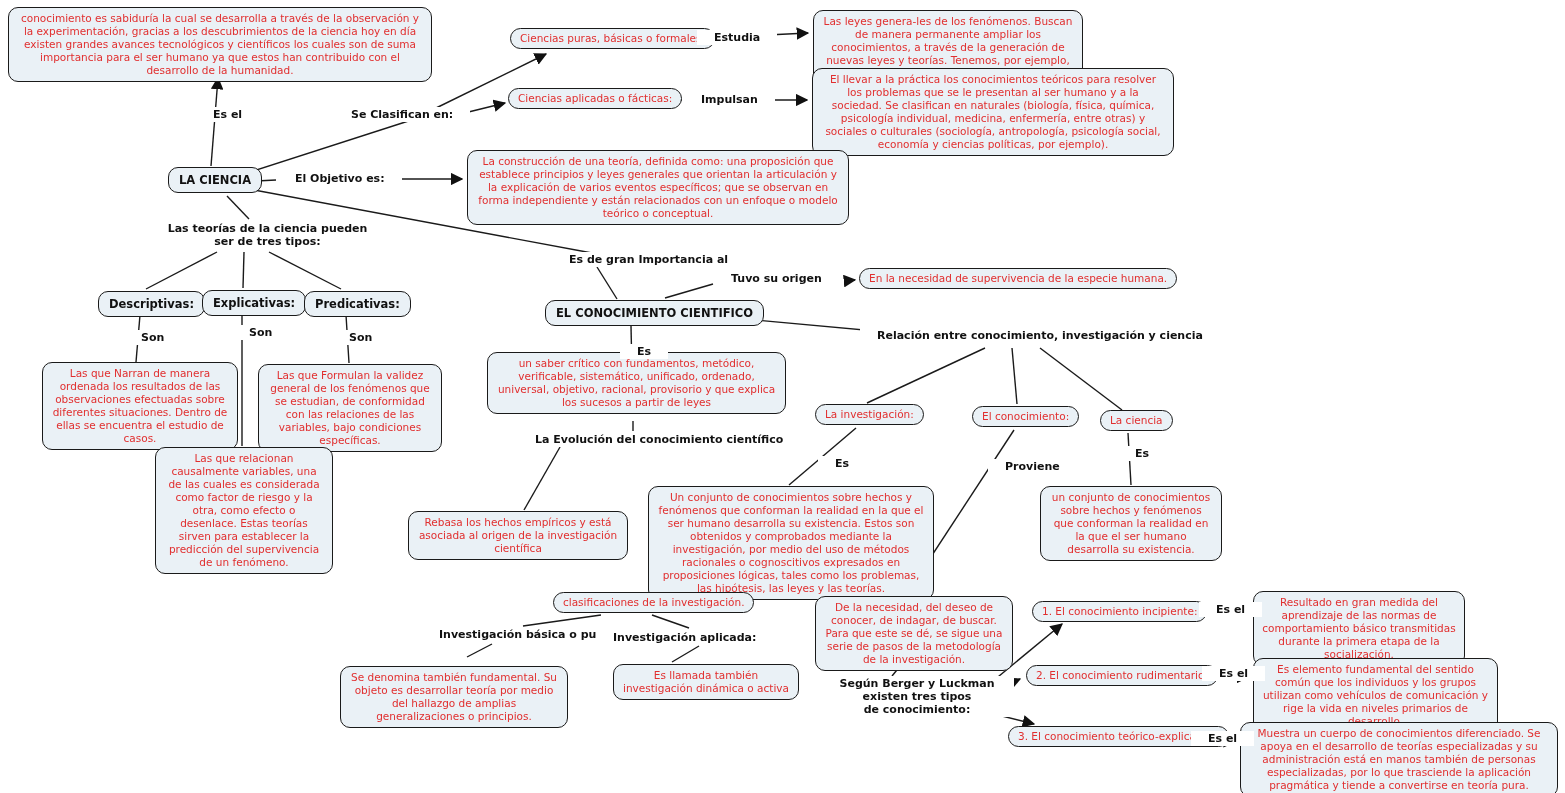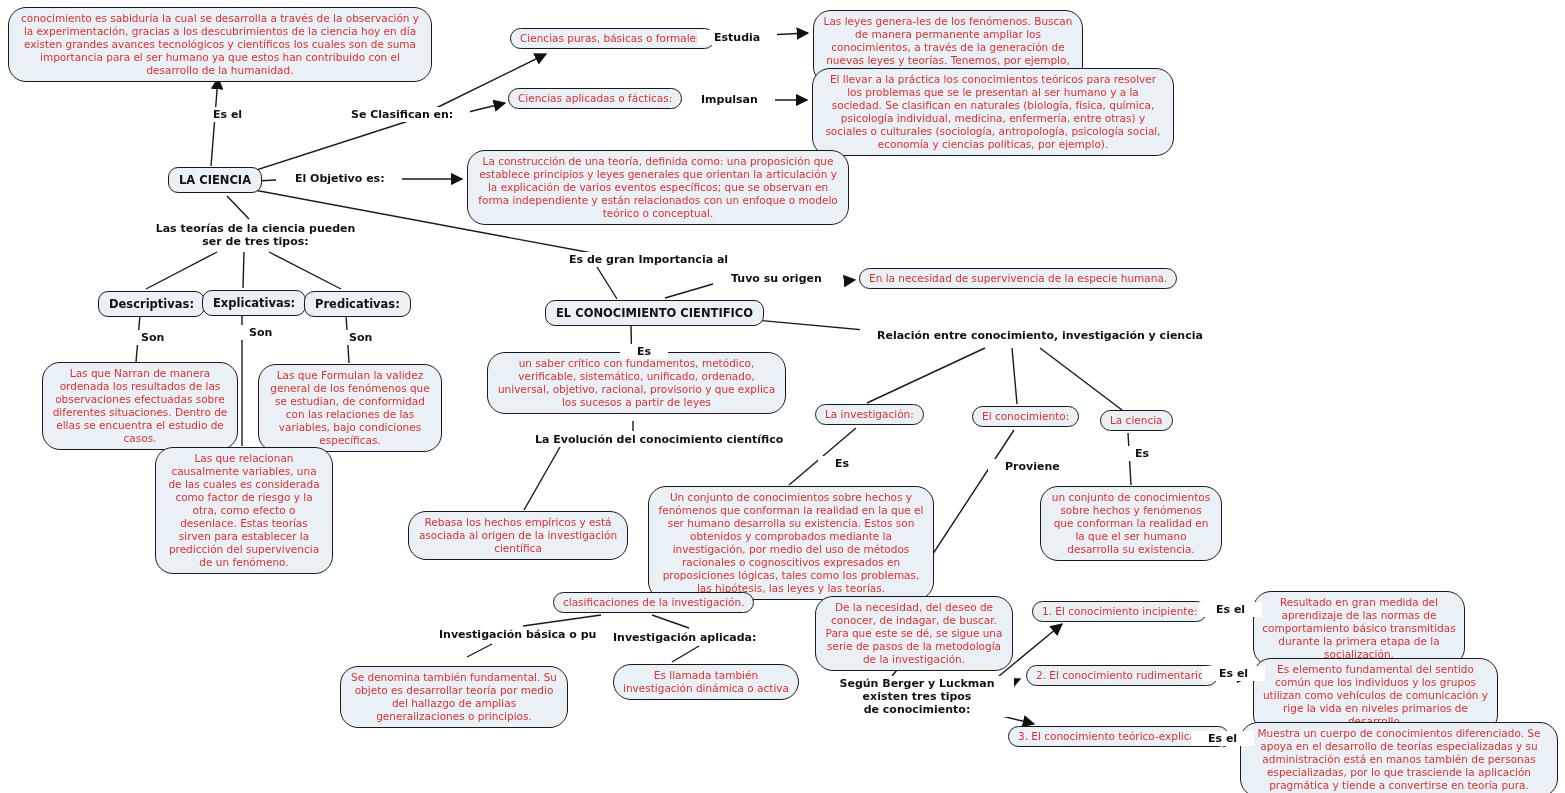--- a/index.html
+++ b/index.html
@@ -1,20 +1,20 @@
 <!DOCTYPE html>
 <html><head>
 <meta charset="utf-8">
 <style>
   html,body{margin:0;padding:0}
   body{width:1565px;height:793px;position:relative;background:#ffffff;
        font-family:"DejaVu Sans",sans-serif;overflow:hidden}
   svg.connectors{position:absolute;left:0;top:0;width:1565px;height:793px}
   svg.connectors line{stroke:#1a1a1a;stroke-width:1.4}
-  .box{position:absolute;background:#eaf1f6;border:1.4px solid #1a1a1a;border-radius:18px;
+  .box{position:absolute;background:#eaf1f6;border:1.4px solid #1a1a1a;border-radius:10px;
        color:#e12f2f;font-size:10.5px;line-height:1.24;text-align:center;
        padding:4px 8px;box-sizing:border-box}
   .nw{white-space:nowrap;border-radius:11px;padding:3px 9px}
   .node{position:absolute;background:#eaf1f6;border:1.6px solid #1a1a1a;border-radius:10px;
         color:#111;font-weight:bold;font-size:11.5px;white-space:nowrap;
         padding:5px 10px;box-sizing:border-box}
   .lbl{position:absolute;color:#111;font-weight:bold;font-size:11px;white-space:nowrap;
        background:#ffffff;padding:1px 17px}
   .multi{white-space:pre-line;text-align:center}
 </style>
@@ -104,21 +104,21 @@
 <div class="node" style="left:545px;top:300px">EL CONOCIMIENTO CIENTIFICO</div>
 <div class="node" style="left:98px;top:291px">Descriptivas:</div>
 <div class="node" style="left:202px;top:290px">Explicativas:</div>
 <div class="node" style="left:304px;top:291px">Predicativas:</div>
 
 <div class="lbl" style="left:196px;top:107px">Es el</div>
 <div class="lbl" style="left:334px;top:107px">Se Clasifican en:</div>
 <div class="lbl" style="left:697px;top:30px">Estudia</div>
 <div class="lbl" style="left:684px;top:92px">Impulsan</div>
 <div class="lbl" style="left:278px;top:171px">El Objetivo es:</div>
-<div class="lbl multi" style="left:136px;top:221px;width:205px">Las teorías de la ciencia pueden
+<div class="lbl multi" style="left:148px;top:221px;width:205px">Las teorías de la ciencia pueden
 ser de tres tipos:</div>
 <div class="lbl" style="left:124px;top:330px">Son</div>
 <div class="lbl" style="left:232px;top:325px">Son</div>
 <div class="lbl" style="left:332px;top:330px">Son</div>
 <div class="lbl" style="left:552px;top:252px">Es de gran Importancia al</div>
 <div class="lbl" style="left:714px;top:271px">Tuvo su origen</div>
 <div class="lbl" style="left:860px;top:328px">Relación entre conocimiento, investigación y ciencia</div>
 <div class="lbl" style="left:620px;top:344px">Es</div>
 <div class="lbl" style="left:518px;top:432px">La Evolución del conocimiento científico</div>
 <div class="lbl" style="left:818px;top:456px">Es</div>

